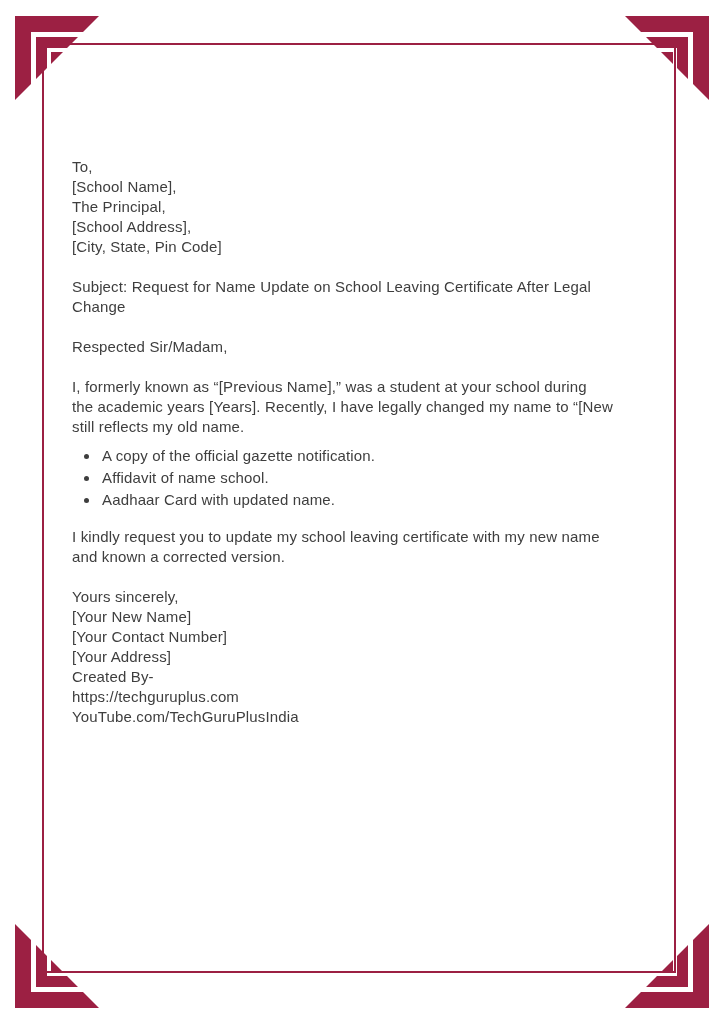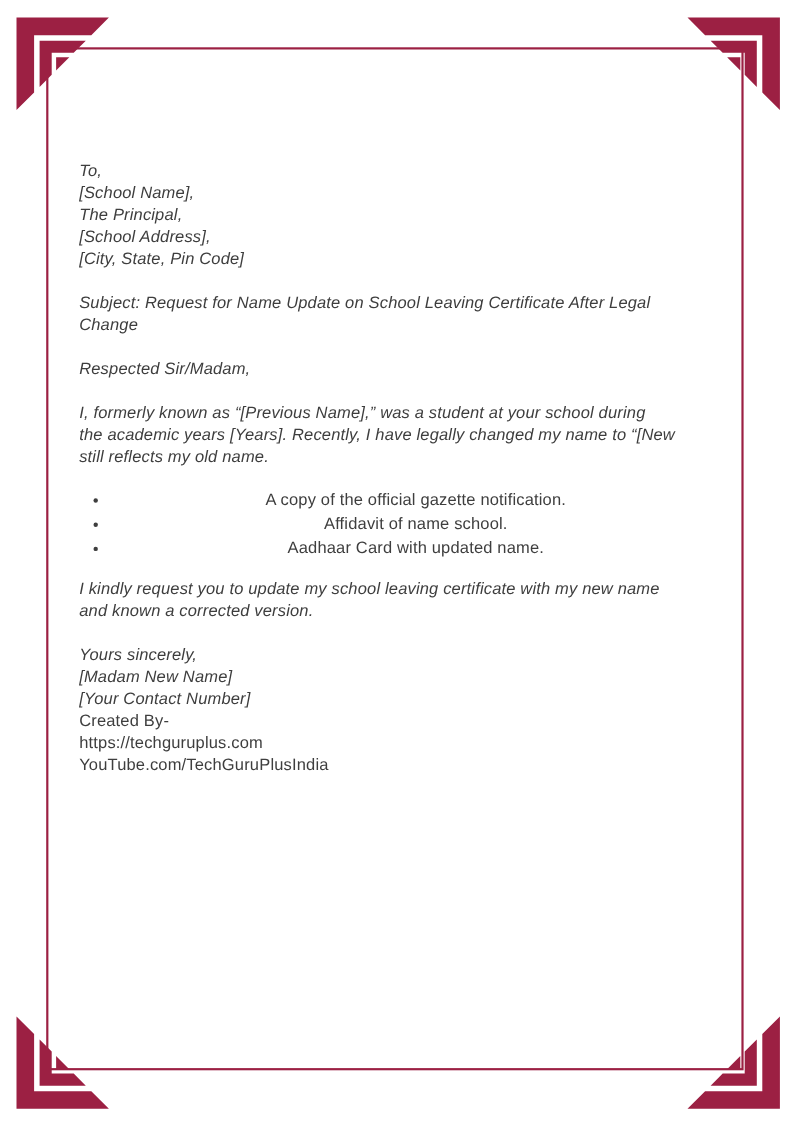--- a/index.html
+++ b/index.html
@@ -43,29 +43,28 @@
   
   .content {
     position: absolute;
     left: 72px;
     top: 146px;
     width: 582px;
     font-size: 15px;
     line-height: 20px;
     letter-spacing: 0.15px;
   }
-  .block { margin: 0 0 0 0; font-style: italic; }
+  .block { margin: 11px 0 0 0; }
   .block + .block { margin-top: 20px; }
   .line { white-space: nowrap; }
 
   ul.enclosures {
-    margin: 18px 0 16px 0;
+    margin: 8px 0 16px 0;
     padding: 0 0 0 28px;
     list-style: disc;
-    text-align: center;
   }
   ul.enclosures li {
     line-height: 22px;
     padding-left: 2px;
   }
   .no-top { margin-top: 0; }
 
   .footer {
   }
 </style>
@@ -135,22 +134,23 @@
     <li>Aadhaar Card with updated name.</li>
   </ul>
 
   <div class="block no-top">
     <div class="line">I kindly request you to update my school leaving certificate with my new name</div>
     <div class="line">and known a corrected version.</div>
   </div>
 
   <div class="block">
     <div class="line">Yours sincerely,</div>
-    <div class="line">[Madam New Name]</div>
+    <div class="line">[Your New Name]</div>
     <div class="line">[Your Contact Number]</div>
+    <div class="line">[Your Address]</div>
   </div>
 
   <div class="footer">
     <div class="line">Created By-</div>
     <div class="line">https://techguruplus.com</div>
     <div class="line">YouTube.com/TechGuruPlusIndia</div>
   </div>
 
 </div>
 

